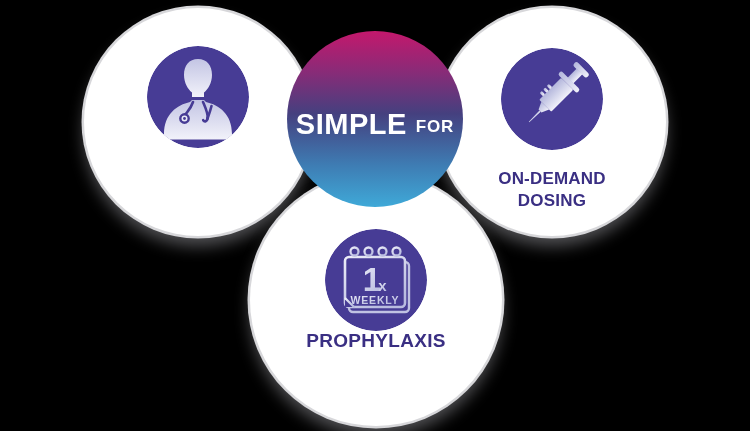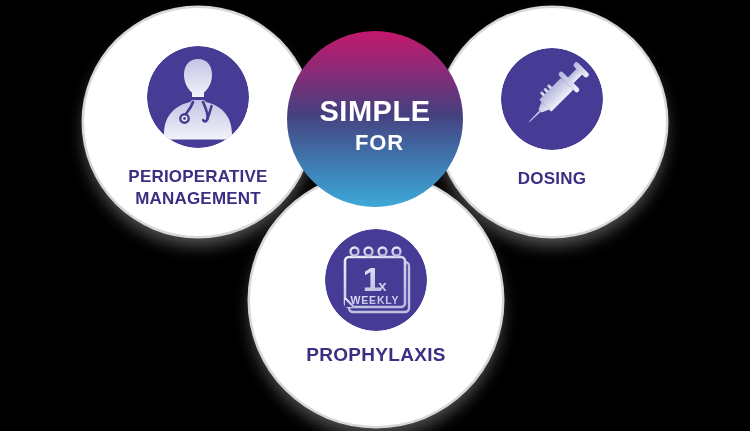--- a/index.html
+++ b/index.html
@@ -24,30 +24,30 @@
   .node-right .medallion{left:63px;top:40px;}
   .node-bottom .medallion{left:75px;top:55px;}
   .medallion svg{display:block;width:102px;height:102px;}
   
   .node-label{
     position:absolute;left:0;width:100%;text-align:center;
     color:#3a2f83;font-weight:700;font-size:17px;line-height:21.5px;letter-spacing:0.2px;
   }
   .node-left  .node-label{top:158px;}
   .node-right .node-label{top:160px;}
-  .node-bottom .node-label{top:170px;font-size:19px;letter-spacing:0.3px;}
+  .node-bottom .node-label{top:156px;font-size:19px;letter-spacing:0.3px;}
   
   .center-circle{
     position:absolute;left:287px;top:31px;width:176px;height:176px;border-radius:50%;
     background:linear-gradient(180deg,#c4186c 0%, #8c2a77 22%, #45407f 47%, #3e7cb3 76%, #3fa9d8 100%);
-    z-index:2;display:flex;flex-direction:column;align-items:center;justify-content:center;
+    z-index:2;display:flex;flex-direction:row;align-items:center;justify-content:center;
     padding-top:10px;box-sizing:border-box;color:#ffffff;text-align:right;
   }
   .center-title{font-weight:700;font-size:29px;line-height:33px;letter-spacing:0.5px;}
-  .center-sub{font-weight:700;font-size:22px;line-height:20px;margin-top:5px;letter-spacing:0.8px;margin-left:9px;}
+  .center-sub{font-weight:700;font-size:17px;line-height:20px;margin-top:5px;letter-spacing:0.8px;margin-left:9px;}
 </style>
 </head>
 <body>
 
 <div class="stage">
 
   <div class="node node-left">
     <div class="medallion">
       <svg viewBox="0 0 102 102">
         <defs>
@@ -64,24 +64,20 @@
 
         <g fill="none" stroke="#473c95" stroke-width="2.6" stroke-linecap="round">
           <path d="M46,56 C44,62 41,65 38.5,68.5"></path>
           <path d="M56,56 C59,63 61.5,68 60.5,72.5"></path>
           <path d="M64.5,60 C63,66 61.5,69.5 60.5,72.5"></path>
           <path d="M60.5,72.5 C60.2,75.5 57.5,76.2 56.2,74.2"></path>
         </g>
         <circle cx="37.5" cy="72.5" r="4.2" fill="#e9eaf6" stroke="#473c95" stroke-width="2.4"></circle>
         <circle cx="37.5" cy="72.5" r="1.4" fill="#473c95"></circle>
       </svg>
-    </div>
-    <div class="node-label">
-      <div>PERIOPERATIVE</div>
-      <div>MANAGEMENT</div>
     </div>
   </div>
 
   <div class="node node-right">
     <div class="medallion">
       <svg viewBox="0 0 102 102">
         <defs>
           <linearGradient id="syrGrad" x1="0" y1="0" x2="1" y2="0">
             <stop offset="0" stop-color="#b4b7dc"></stop>
             <stop offset="1" stop-color="#f1f1fa"></stop>
@@ -102,20 +98,21 @@
           <rect x="38" y="47.5" width="4.8" height="3" rx="1.2"></rect>
           <rect x="38" y="52.5" width="4.8" height="3" rx="1.2"></rect>
 
           <path d="M45.5,60.5 L56.5,60.5 L53,68 L49,68 Z"></path>
 
           <path d="M50.1,68 L51.9,68 L51.3,83.5 L50.7,83.5 Z"></path>
         </g>
       </svg>
     </div>
     <div class="node-label">
+      <div>ON-DEMAND</div>
       <div>DOSING</div>
     </div>
   </div>
 
   <div class="node node-bottom">
     <div class="medallion">
       <svg viewBox="0 0 102 102">
         <defs>
           <linearGradient id="calGrad" x1="0" y1="0" x2="0.6" y2="1">
             <stop offset="0" stop-color="#ecedf8"></stop>

